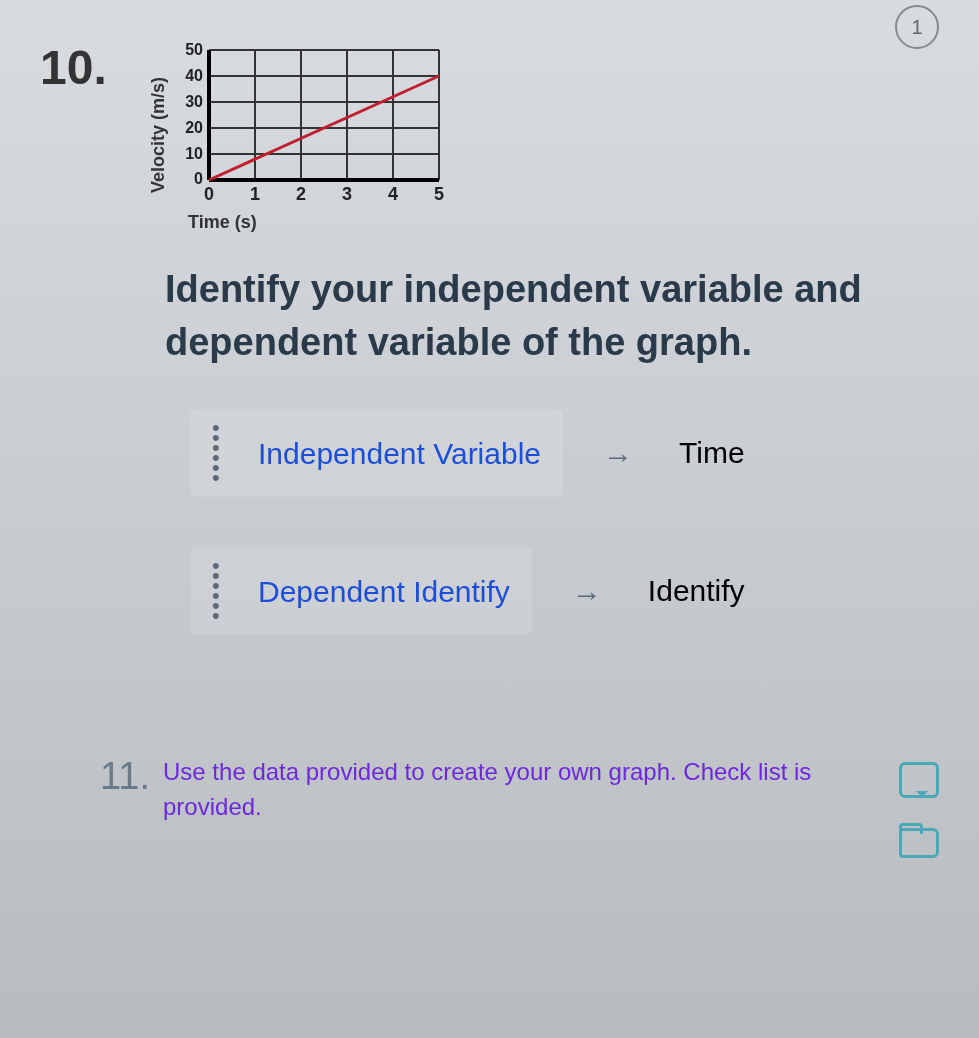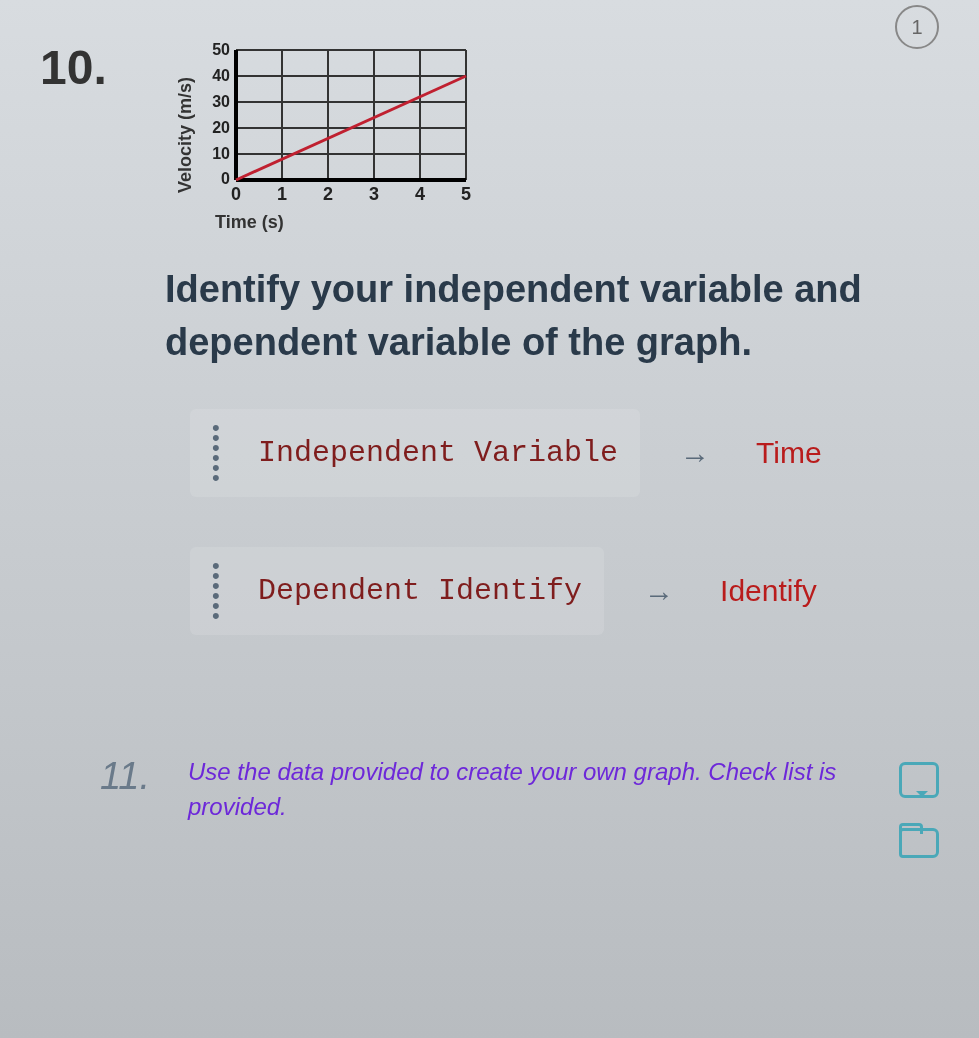--- a/index.html
+++ b/index.html
@@ -23,21 +23,21 @@
       border-radius: 50%;
       display: flex;
       align-items: center;
       justify-content: center;
       font-size: 20px;
       color: #666;
     }
     .question-row {
       display: flex;
       align-items: flex-start;
-      gap: 45px;
+      gap: 18px;
     }
     .q-number {
       font-size: 48px;
       font-weight: 700;
       color: #333;
       min-width: 90px;
       padding-top: 10px;
     }
     .chart-wrap {
       margin-left: 0;
@@ -98,32 +98,31 @@
     .drag-icon {
       color: #5a6a7a;
       font-size: 22px;
       line-height: 10px;
       letter-spacing: 4px;
       width: 26px;
     }
     .drag-icon span { display: block; }
     .match-label {
       font-size: 30px;
-      color: #7f1d1d;
+      color: #1d4ed8;
       line-height: 1.3;
-      font-family: Liberation Mono, monospace;
     }
     .arrow {
       font-size: 30px;
       color: #5a6a7a;
       min-width: 36px;
     }
     .match-right {
       font-size: 30px;
-      color: #b91c1c;
+      color: #000000;
     }
     .footer-icons {
       position: absolute;
       right: 40px;
       bottom: 180px;
       display: flex;
       flex-direction: column;
       gap: 30px;
       align-items: center;
     }
@@ -153,24 +152,23 @@
       content:"";
       position:absolute;
       top:-8px; left:-3px;
       width:18px; height:8px;
       border:3px solid #4aa8b8;
       border-bottom:none;
       border-radius:4px 4px 0 0;
     }
     .q11 {
       display: flex;
-      gap: 38px;
+      gap: 13px;
       margin-top: 120px;
       padding-left: 60px;
-      font-style: italic;
     }
     .q11-number {
       font-size: 38px;
       color: #6a7a8a;
       font-weight: 400;
     }
     .q11-text {
       font-size: 24px;
       color: #6d28d9;
       line-height: 1.45;

